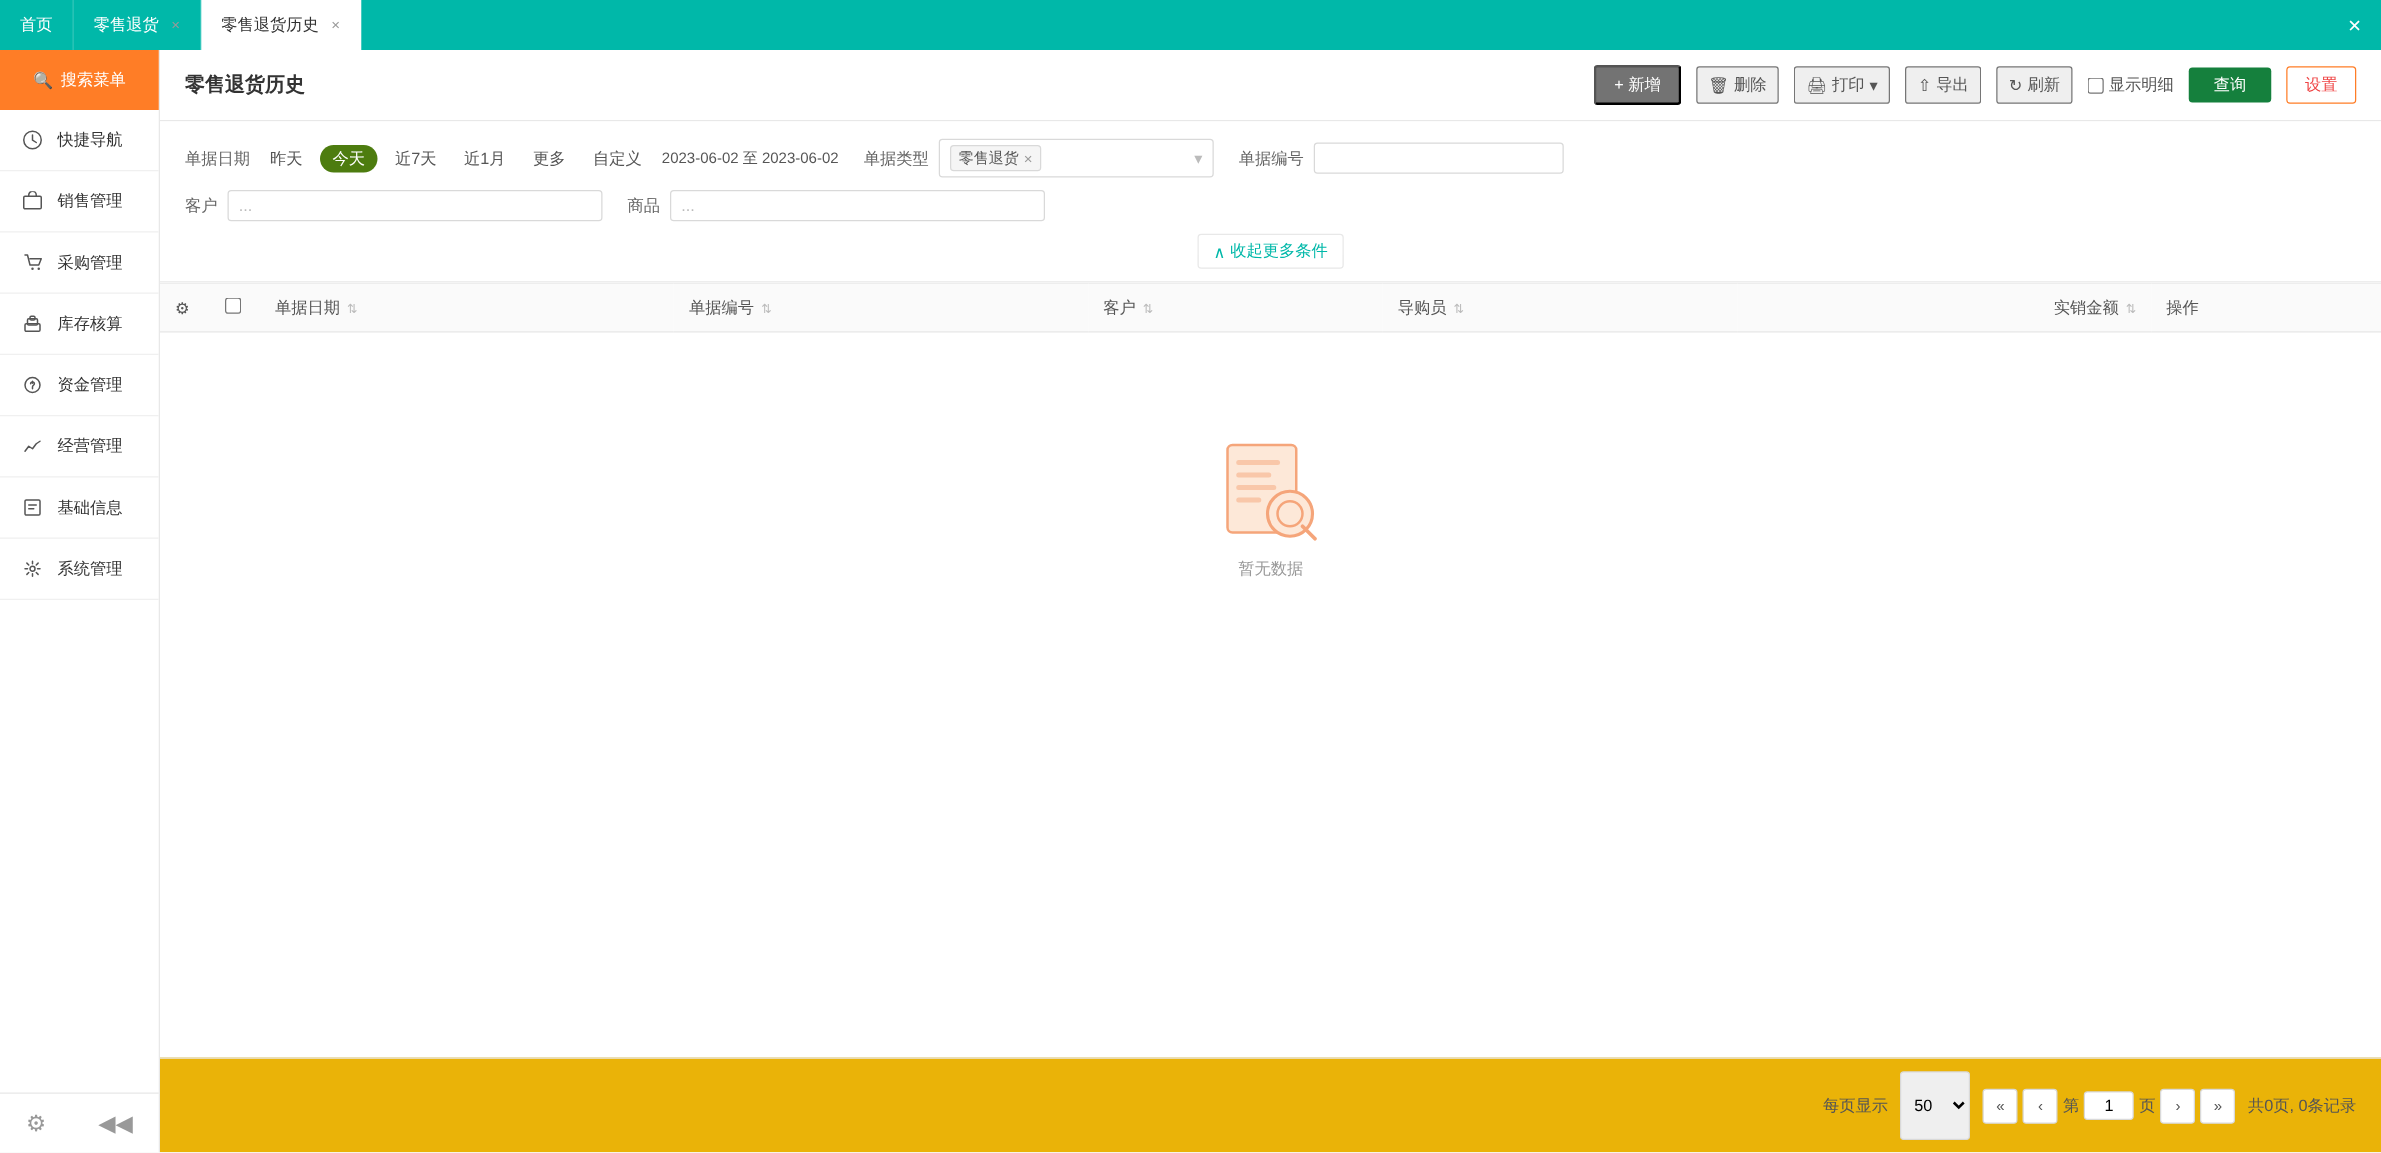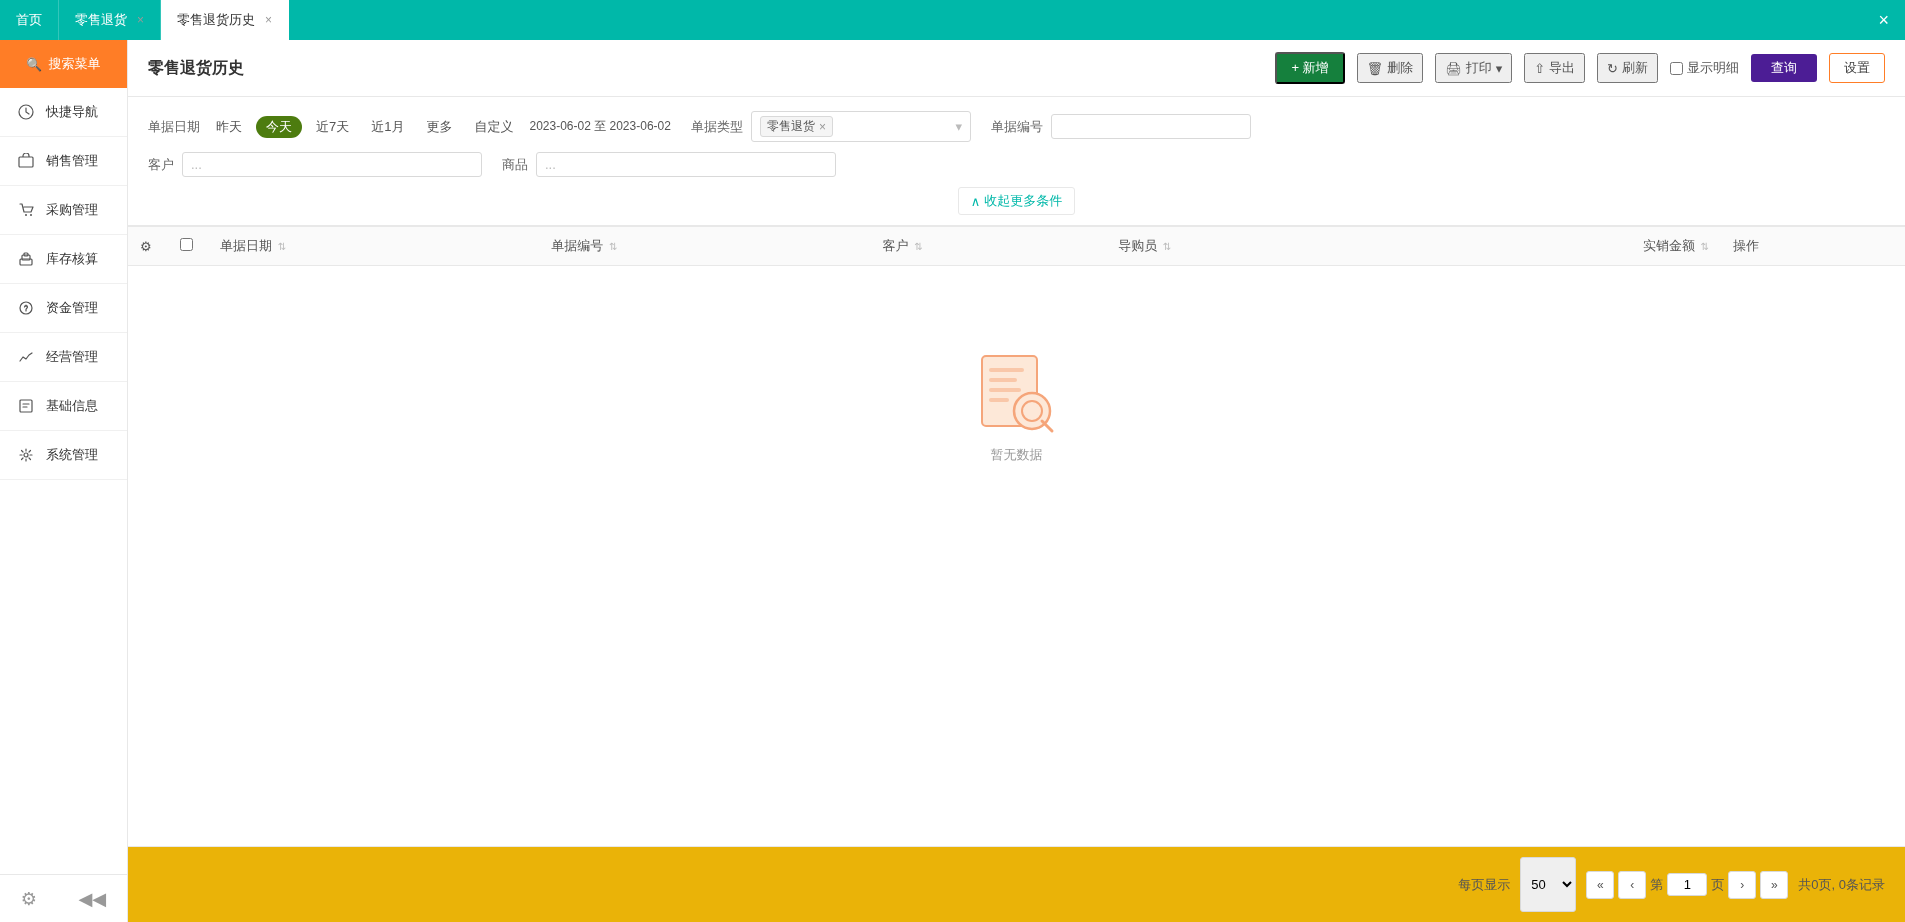--- a/index.html
+++ b/index.html
@@ -27,21 +27,21 @@
     .sidebar-bottom-btn { cursor: pointer; color: #999; font-size: 18px; }
 
     
     .content { flex: 1; display: flex; flex-direction: column; overflow: hidden; background: #f0f2f5; }
 
     
     .page-header { background: #fff; padding: 12px 20px; display: flex; align-items: center; justify-content: space-between; border-bottom: 1px solid #e8e8e8; flex-shrink: 0; }
     .page-title { font-size: 16px; font-weight: bold; color: #333; }
     .page-actions { display: flex; align-items: center; gap: 12px; }
     .action-btn { display: flex; align-items: center; gap: 4px; cursor: pointer; color: #555; font-size: 13px; padding: 4px 8px; }
-    .action-btn.primary { background: #15803d; color: #fff; border-radius: 3px; padding: 5px 14px; }
+    .action-btn.primary { background: #737373; color: #fff; border-radius: 3px; padding: 5px 14px; }
     .action-btn.secondary { background: #fff; border: 1px solid #d9d9d9; color: #555; border-radius: 3px; padding: 5px 14px; }
     .checkbox-label { display: flex; align-items: center; gap: 4px; font-size: 13px; color: #555; cursor: pointer; }
     .checkbox-label input { cursor: pointer; }
 
     
     .filter-area { background: #fff; padding: 14px 20px 10px; border-bottom: 1px solid #e8e8e8; flex-shrink: 0; }
     .filter-row { display: flex; align-items: center; gap: 20px; margin-bottom: 10px; flex-wrap: wrap; }
     .filter-item { display: flex; align-items: center; gap: 8px; }
     .filter-label { color: #666; font-size: 13px; white-space: nowrap; }
     .date-filters { display: flex; align-items: center; gap: 6px; }
@@ -206,24 +206,24 @@
           <span>导出</span>
         </button>
         <button class="action-btn">
           <span>↻</span>
           <span>刷新</span>
         </button>
         <label class="checkbox-label">
           <input type="checkbox" style="">
           <span>显示明细</span>
         </label>
-        <button class="action-btn secondary" style="background:#4c1d95;color:#fff;border:none;border-radius:3px;padding:5px 20px;">
+        <button class="action-btn secondary" style="background:#15803d;color:#fff;border:none;border-radius:3px;padding:5px 20px;">
           <span>查询</span>
         </button>
-        <button class="action-btn secondary" style="background:#fff;border:1px solid #ff7d26;color:#404040;border-radius:3px;padding:5px 14px;">
+        <button class="action-btn secondary" style="background:#fff;border:1px solid #ff7d26;color:#ef4444;border-radius:3px;padding:5px 14px;">
           <span>设置</span>
         </button>
       </div>
     </div>
 
     <div class="filter-area">
       <div class="filter-row">
 
         <div class="filter-item">
           <span class="filter-label">单据日期</span>

